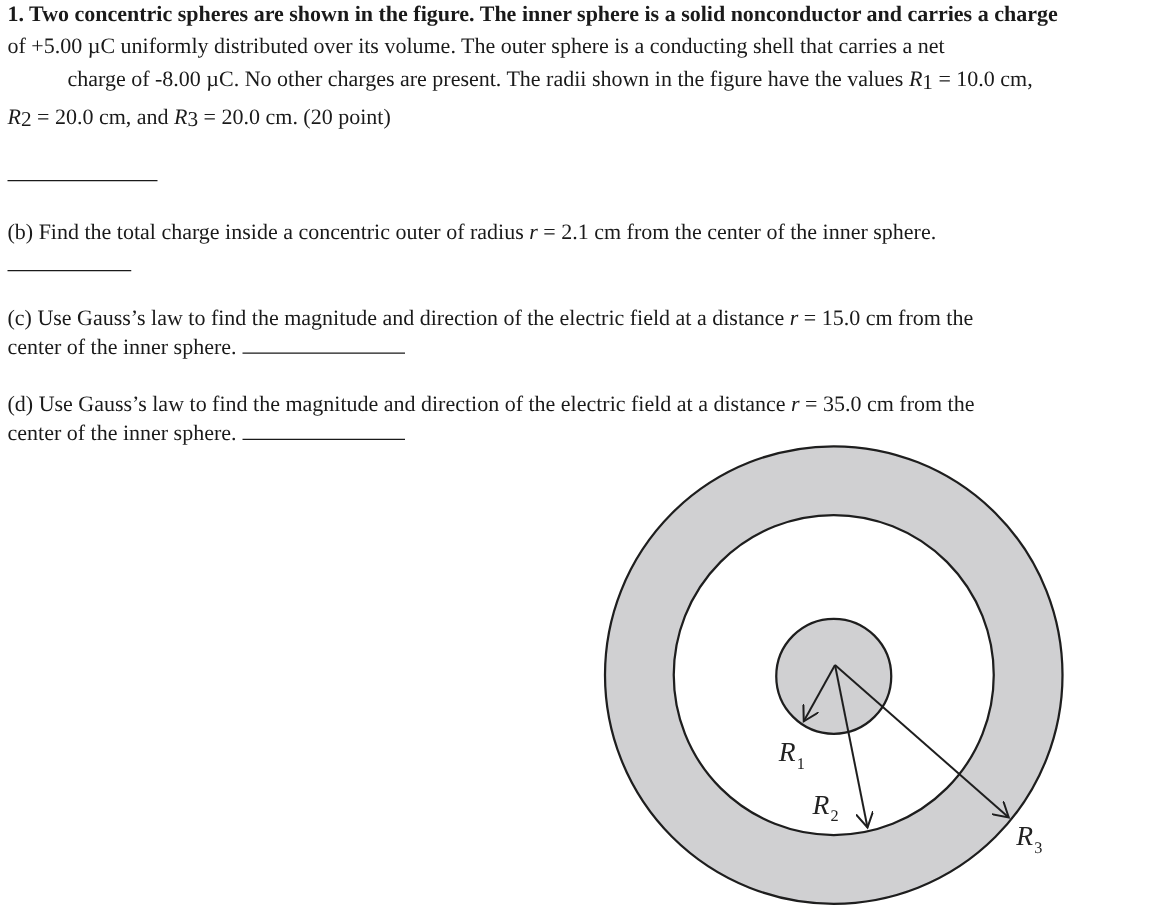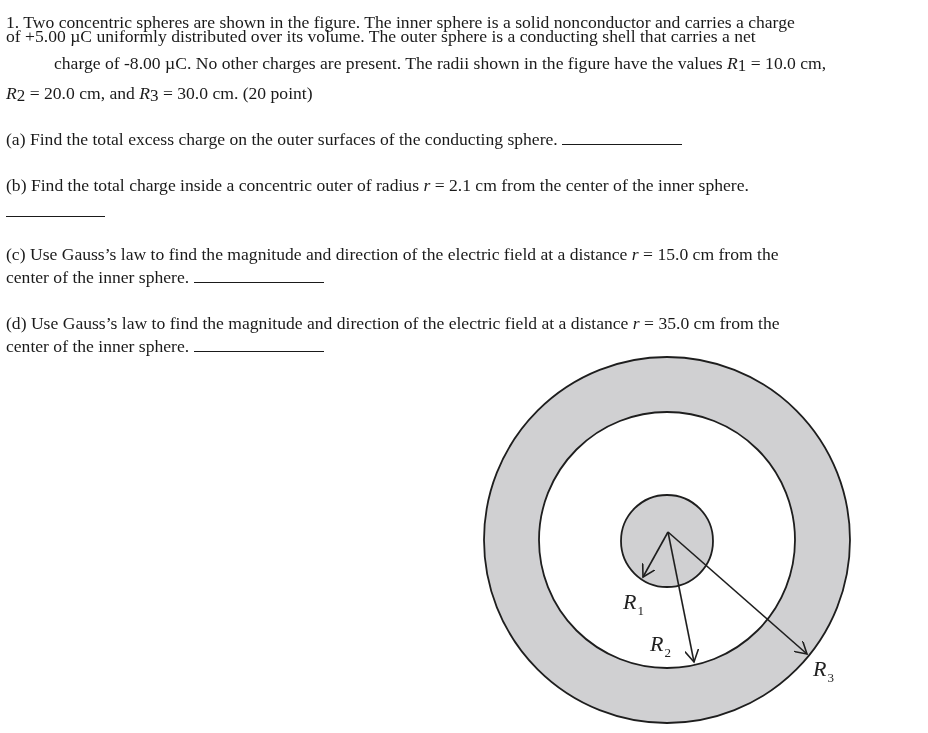--- a/index.html
+++ b/index.html
@@ -52,35 +52,35 @@
     .fig-sub {
       font-family: "Liberation Serif", "DejaVu Serif", serif;
       font-style: normal;
       font-size: 13px;
       fill: #222;
     }
   </style>
 </head>
 <body>
 
-<div class="line" style="top:12px;">
+<div class="line" style="top:1px;font-weight:bold;">
   <span>1. Two concentric spheres are shown in the figure. The inner sphere is a solid nonconductor and carries a charge</span>
 </div>
 <div class="line" style="top:26px;">
   <span>of +5.00 µC uniformly distributed over its volume. The outer sphere is a conducting shell that carries a net</span>
 </div>
 <div class="line" style="top:53px;margin-left:48px;">
   <span>charge of -8.00 µC. No other charges are present. The radii shown in the figure have the values </span><span class="i">R</span><span class="sub-inline">1</span><span> = 10.0 cm,</span>
 </div>
 <div class="line" style="top:83px;">
-  <span class="i">R</span><span class="sub-inline">2</span><span> = 20.0 cm, and </span><span class="i">R</span><span class="sub-inline">3</span><span> = 30.0 cm. (20 point)</span>
+  <span class="i">R</span><span class="sub-inline">2</span><span> = 20.0 cm, and </span><span class="i">R</span><span class="sub-inline">3</span><span> = 20.0 cm. (20 point)</span>
 </div>
 
 <div class="line" style="top:129px;">
-  <span>(a) Find the total excess charge on the outer surfaces of the conducting sphere. </span><span class="blank" style="width:120px;"></span>
+  <span class="blank" style="width:120px;"></span>
 </div>
 
 <div class="line" style="top:175px;">
   <span>(b) Find the total charge inside a concentric outer of radius </span><span class="i">r</span><span> = 2.1 cm from the center of the inner sphere.</span>
 </div>
 <div class="blank-abs" style="left:6px; top:216px; width:99px;"></div>
 
 <div class="line" style="top:244px;">
   <span>(c) Use Gauss’s law to find the magnitude and direction of the electric field at a distance </span><span class="i">r</span><span> = 15.0 cm from the</span>
 </div>

